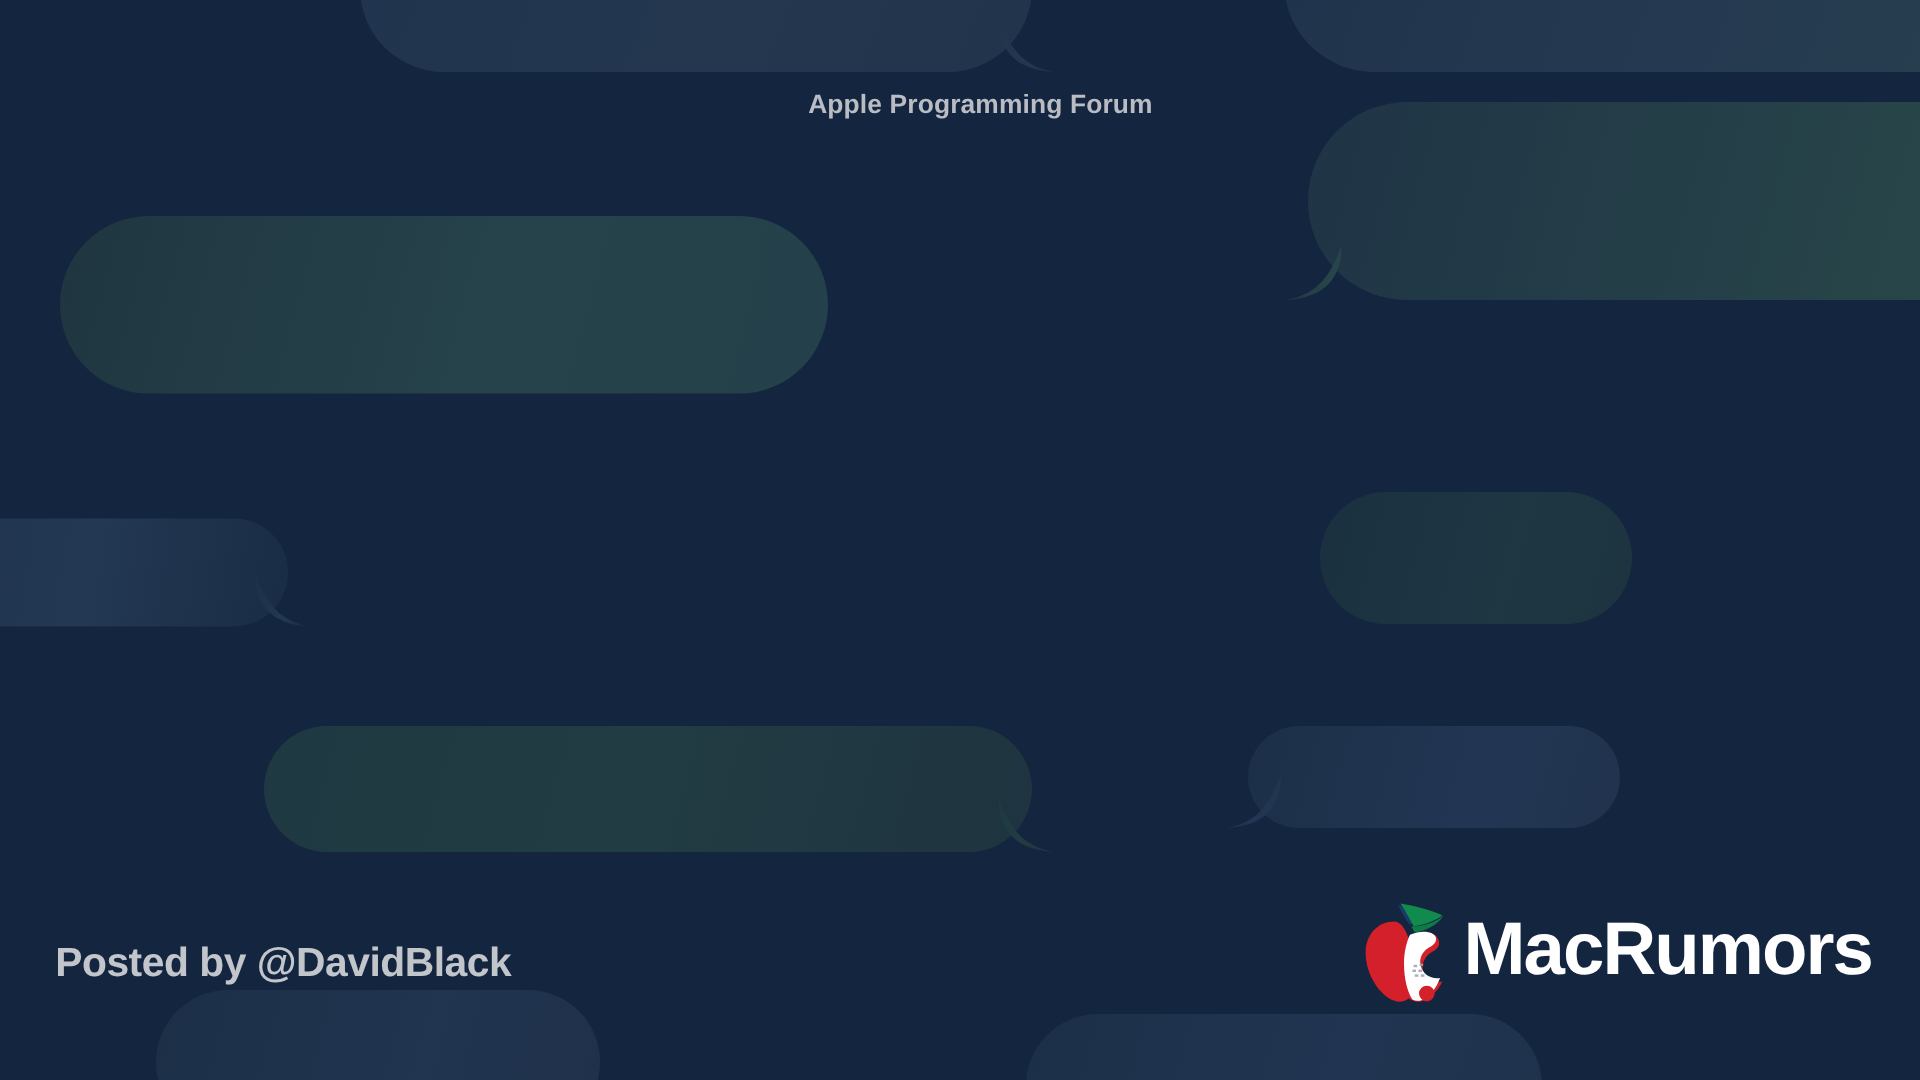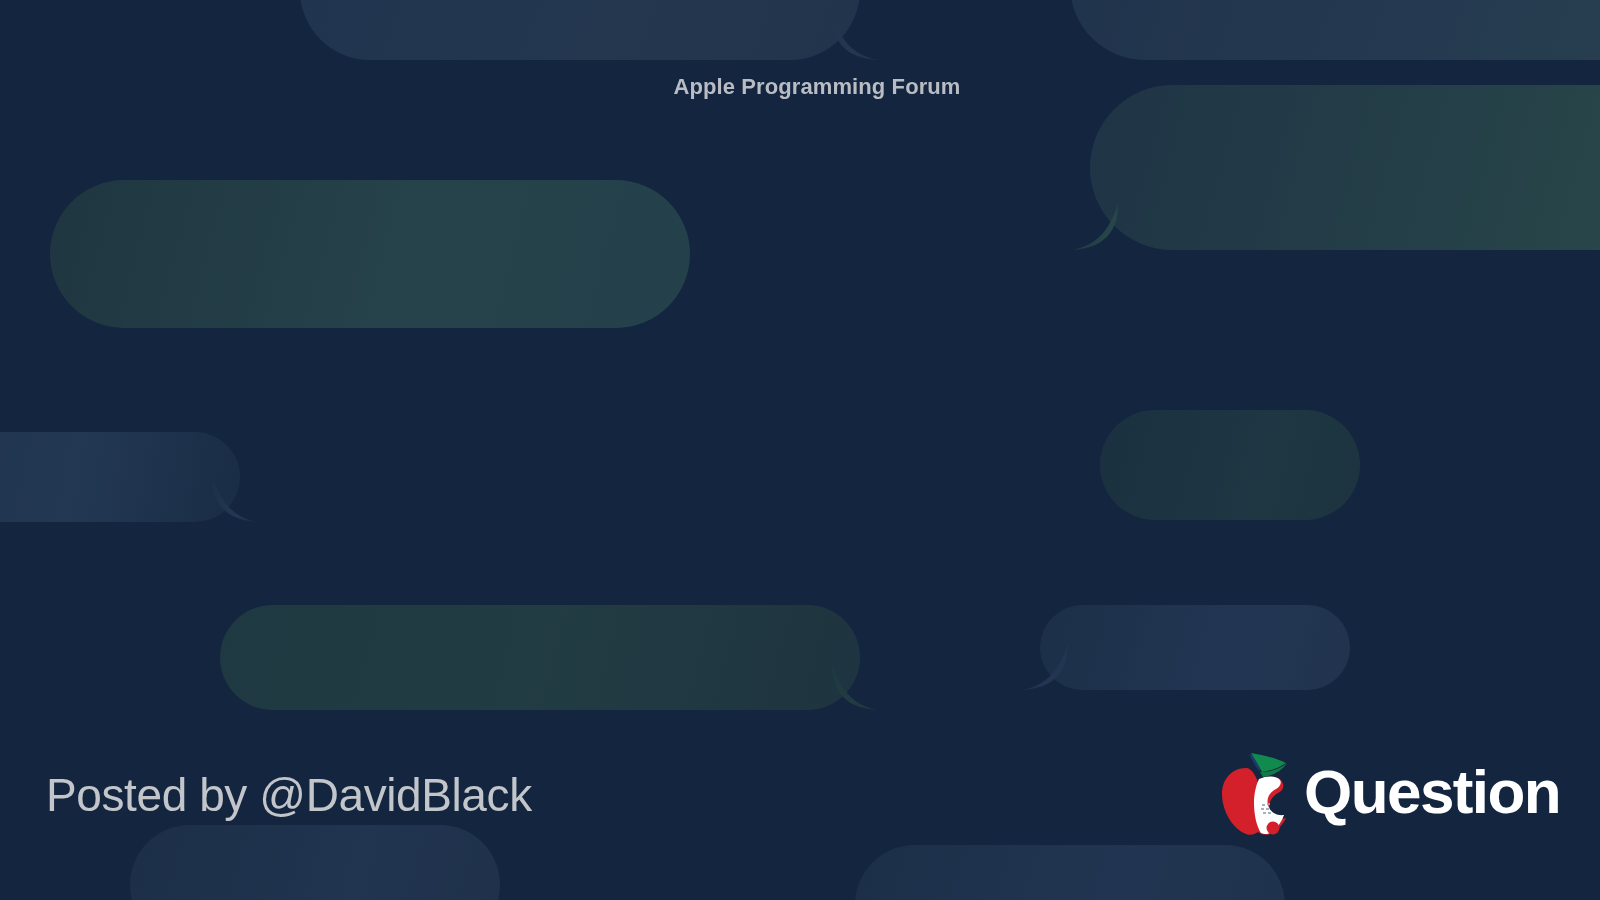--- a/index.html
+++ b/index.html
@@ -99,22 +99,22 @@
     line-height: 1.05;
     font-weight: bold;
     letter-spacing: -2px;
     color: #ffffff;
     margin: 0;
   }
   .posted-by {
     position: absolute;
     left: 46px;
     bottom: 78px;
-    font-size: 46px;
-    font-weight: normal;
+    font-size: 34px;
+    font-weight: bold;
     letter-spacing: -0.4px;
     color: #c2c5ca;
     white-space: nowrap;
   }
   
   .brand {
     position: absolute;
     right: 40px;
     bottom: 62px;
     display: flex;
@@ -184,17 +184,17 @@
 
         <g fill="#9aa5b5" opacity="0.85">
           <rect x="46" y="58" width="3" height="2"></rect>
           <rect x="51" y="57" width="3" height="2"></rect>
           <rect x="45" y="62" width="3" height="2"></rect>
           <rect x="50" y="62" width="3" height="2"></rect>
           <rect x="47" y="66" width="3" height="2"></rect>
           <rect x="52" y="66" width="3" height="2"></rect>
         </g>
       </svg>
-      <span class="brand-word">Question</span>
+      <span class="brand-word">MacRumors</span>
     </div>
 
   </div>
 </div>
 
 </body></html>

